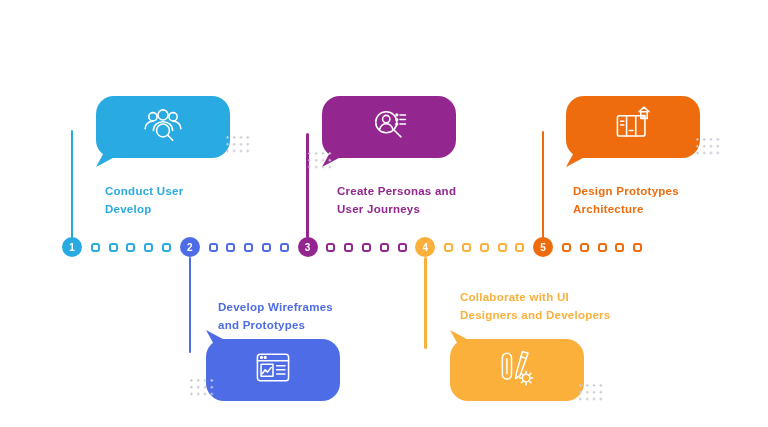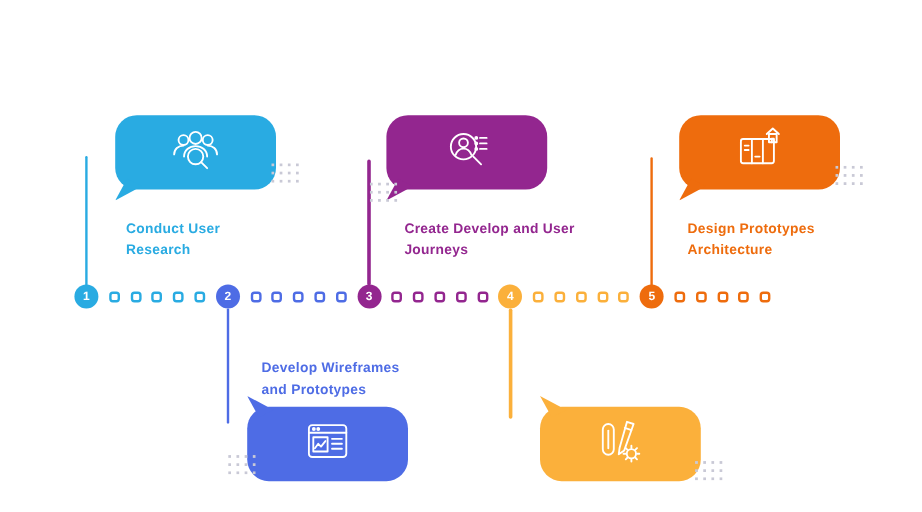--- a/index.html
+++ b/index.html
@@ -197,23 +197,24 @@
         <path d="M39.2 35h2"></path>
           <path d="M28.8 35h-2"></path>
         <path d="M37.7 31.3l1.4-1.4"></path>
           <path d="M30.3 38.7l-1.4 1.4"></path>
         <path d="M37.7 38.7l1.4 1.4"></path>
           <path d="M30.3 31.3l-1.4-1.4"></path>
       </svg>
     </span>
   </div>
 
-  <div class="step-label s1" style="color: rgb(41, 171, 226);">Conduct User Research</div>
+  <div class="step-label s1" style="color: rgb(41, 171, 226);">Conduct User Develop</div>
   <div class="step-label s2" style="color: rgb(78, 108, 229);">Develop Wireframes and Prototypes</div>
-  <div class="step-label s3" style="color: rgb(147, 38, 143);">Create Develop and User Journeys</div>
+  <div class="step-label s3" style="color: rgb(147, 38, 143);">Create Personas and User Journeys</div>
+  <div class="step-label s4" style="color: rgb(251, 176, 59);">Collaborate with UI Designers and Developers</div>
   <div class="step-label s5" style="color: rgb(238, 108, 13);">Design Prototypes Architecture</div>
 
   <div class="halftone ht1"></div>
   <div class="halftone ht2"></div>
   <div class="halftone ht3"></div>
   <div class="halftone ht4"></div>
   <div class="halftone ht5"></div>
 
 </div>
 

